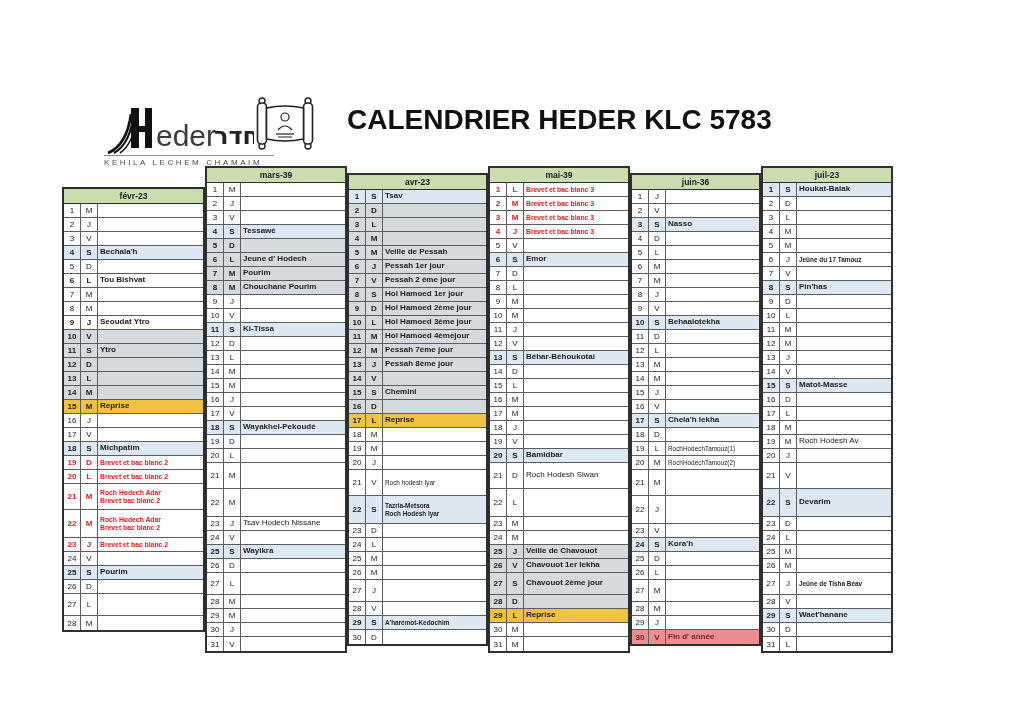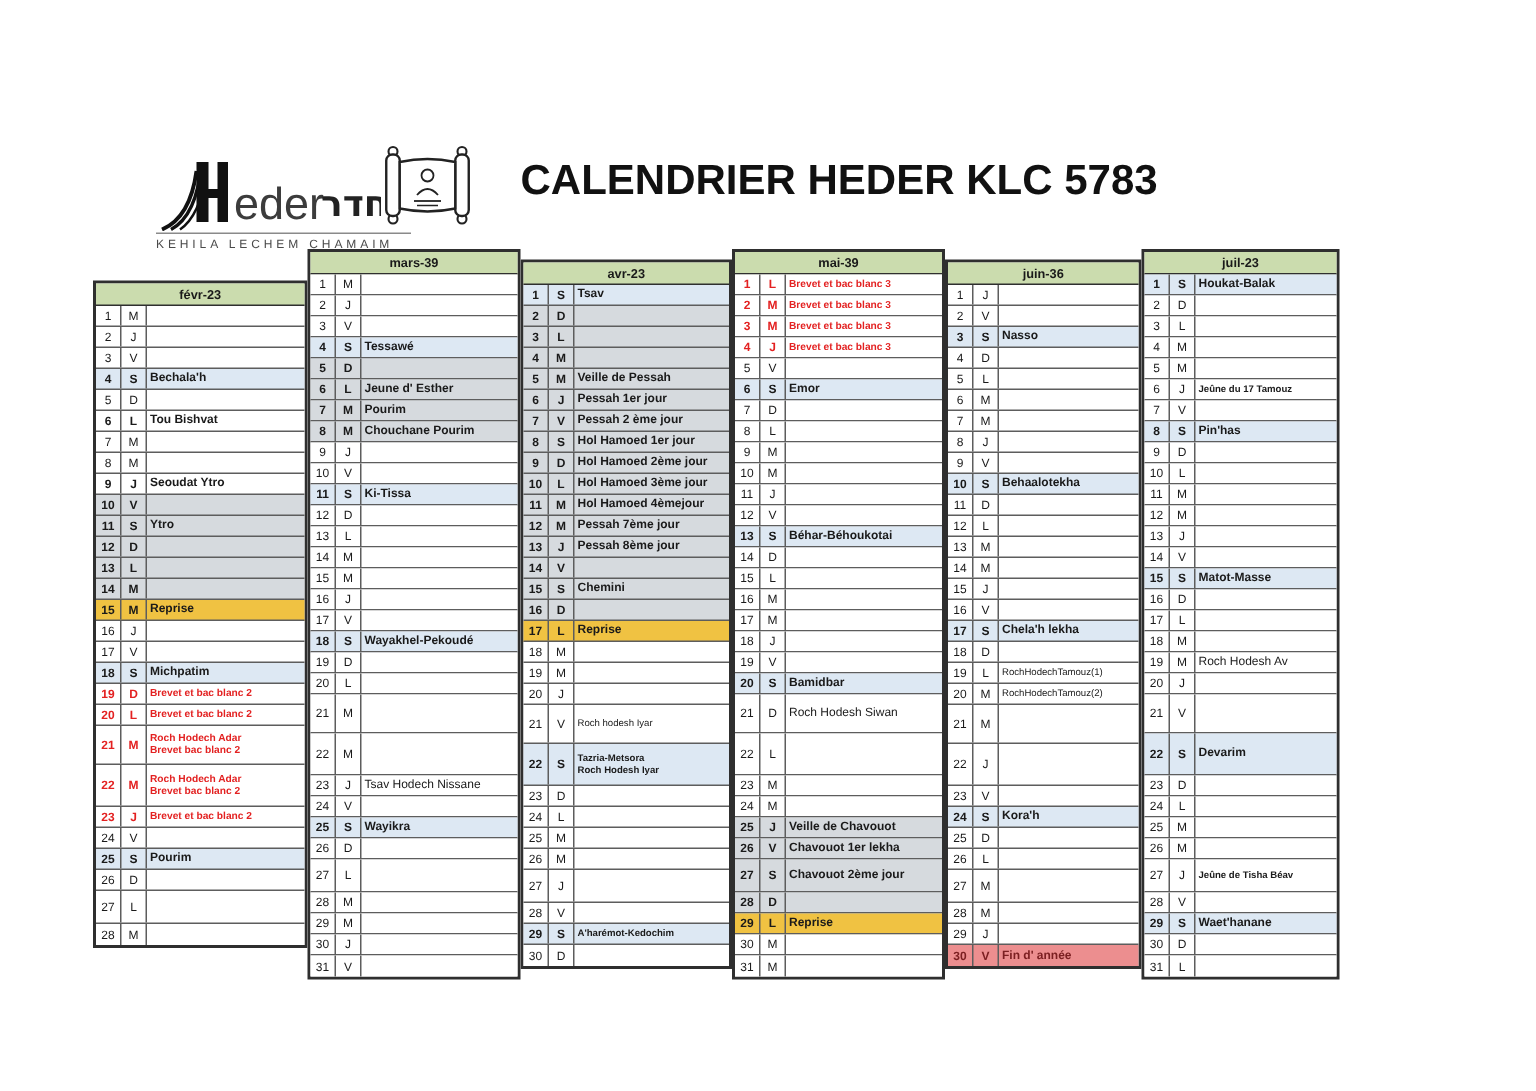--- a/index.html
+++ b/index.html
@@ -254,21 +254,21 @@
         <div class="cell ev">Tessawé</div>
       </div>
       <div class="row vac bn" style="height: 14px;">
         <div class="cell num">5</div>
         <div class="cell wd">D</div>
         <div class="cell ev"></div>
       </div>
       <div class="row vac bn" style="height: 14px;">
         <div class="cell num">6</div>
         <div class="cell wd">L</div>
-        <div class="cell ev">Jeune d' Esther</div>
+        <div class="cell ev">Jeune d' Hodech</div>
       </div>
       <div class="row vac bn" style="height: 14px;">
         <div class="cell num">7</div>
         <div class="cell wd">M</div>
         <div class="cell ev">Pourim</div>
       </div>
       <div class="row vac bn" style="height: 14px;">
         <div class="cell num">8</div>
         <div class="cell wd">M</div>
         <div class="cell ev">Chouchane Pourim</div>

